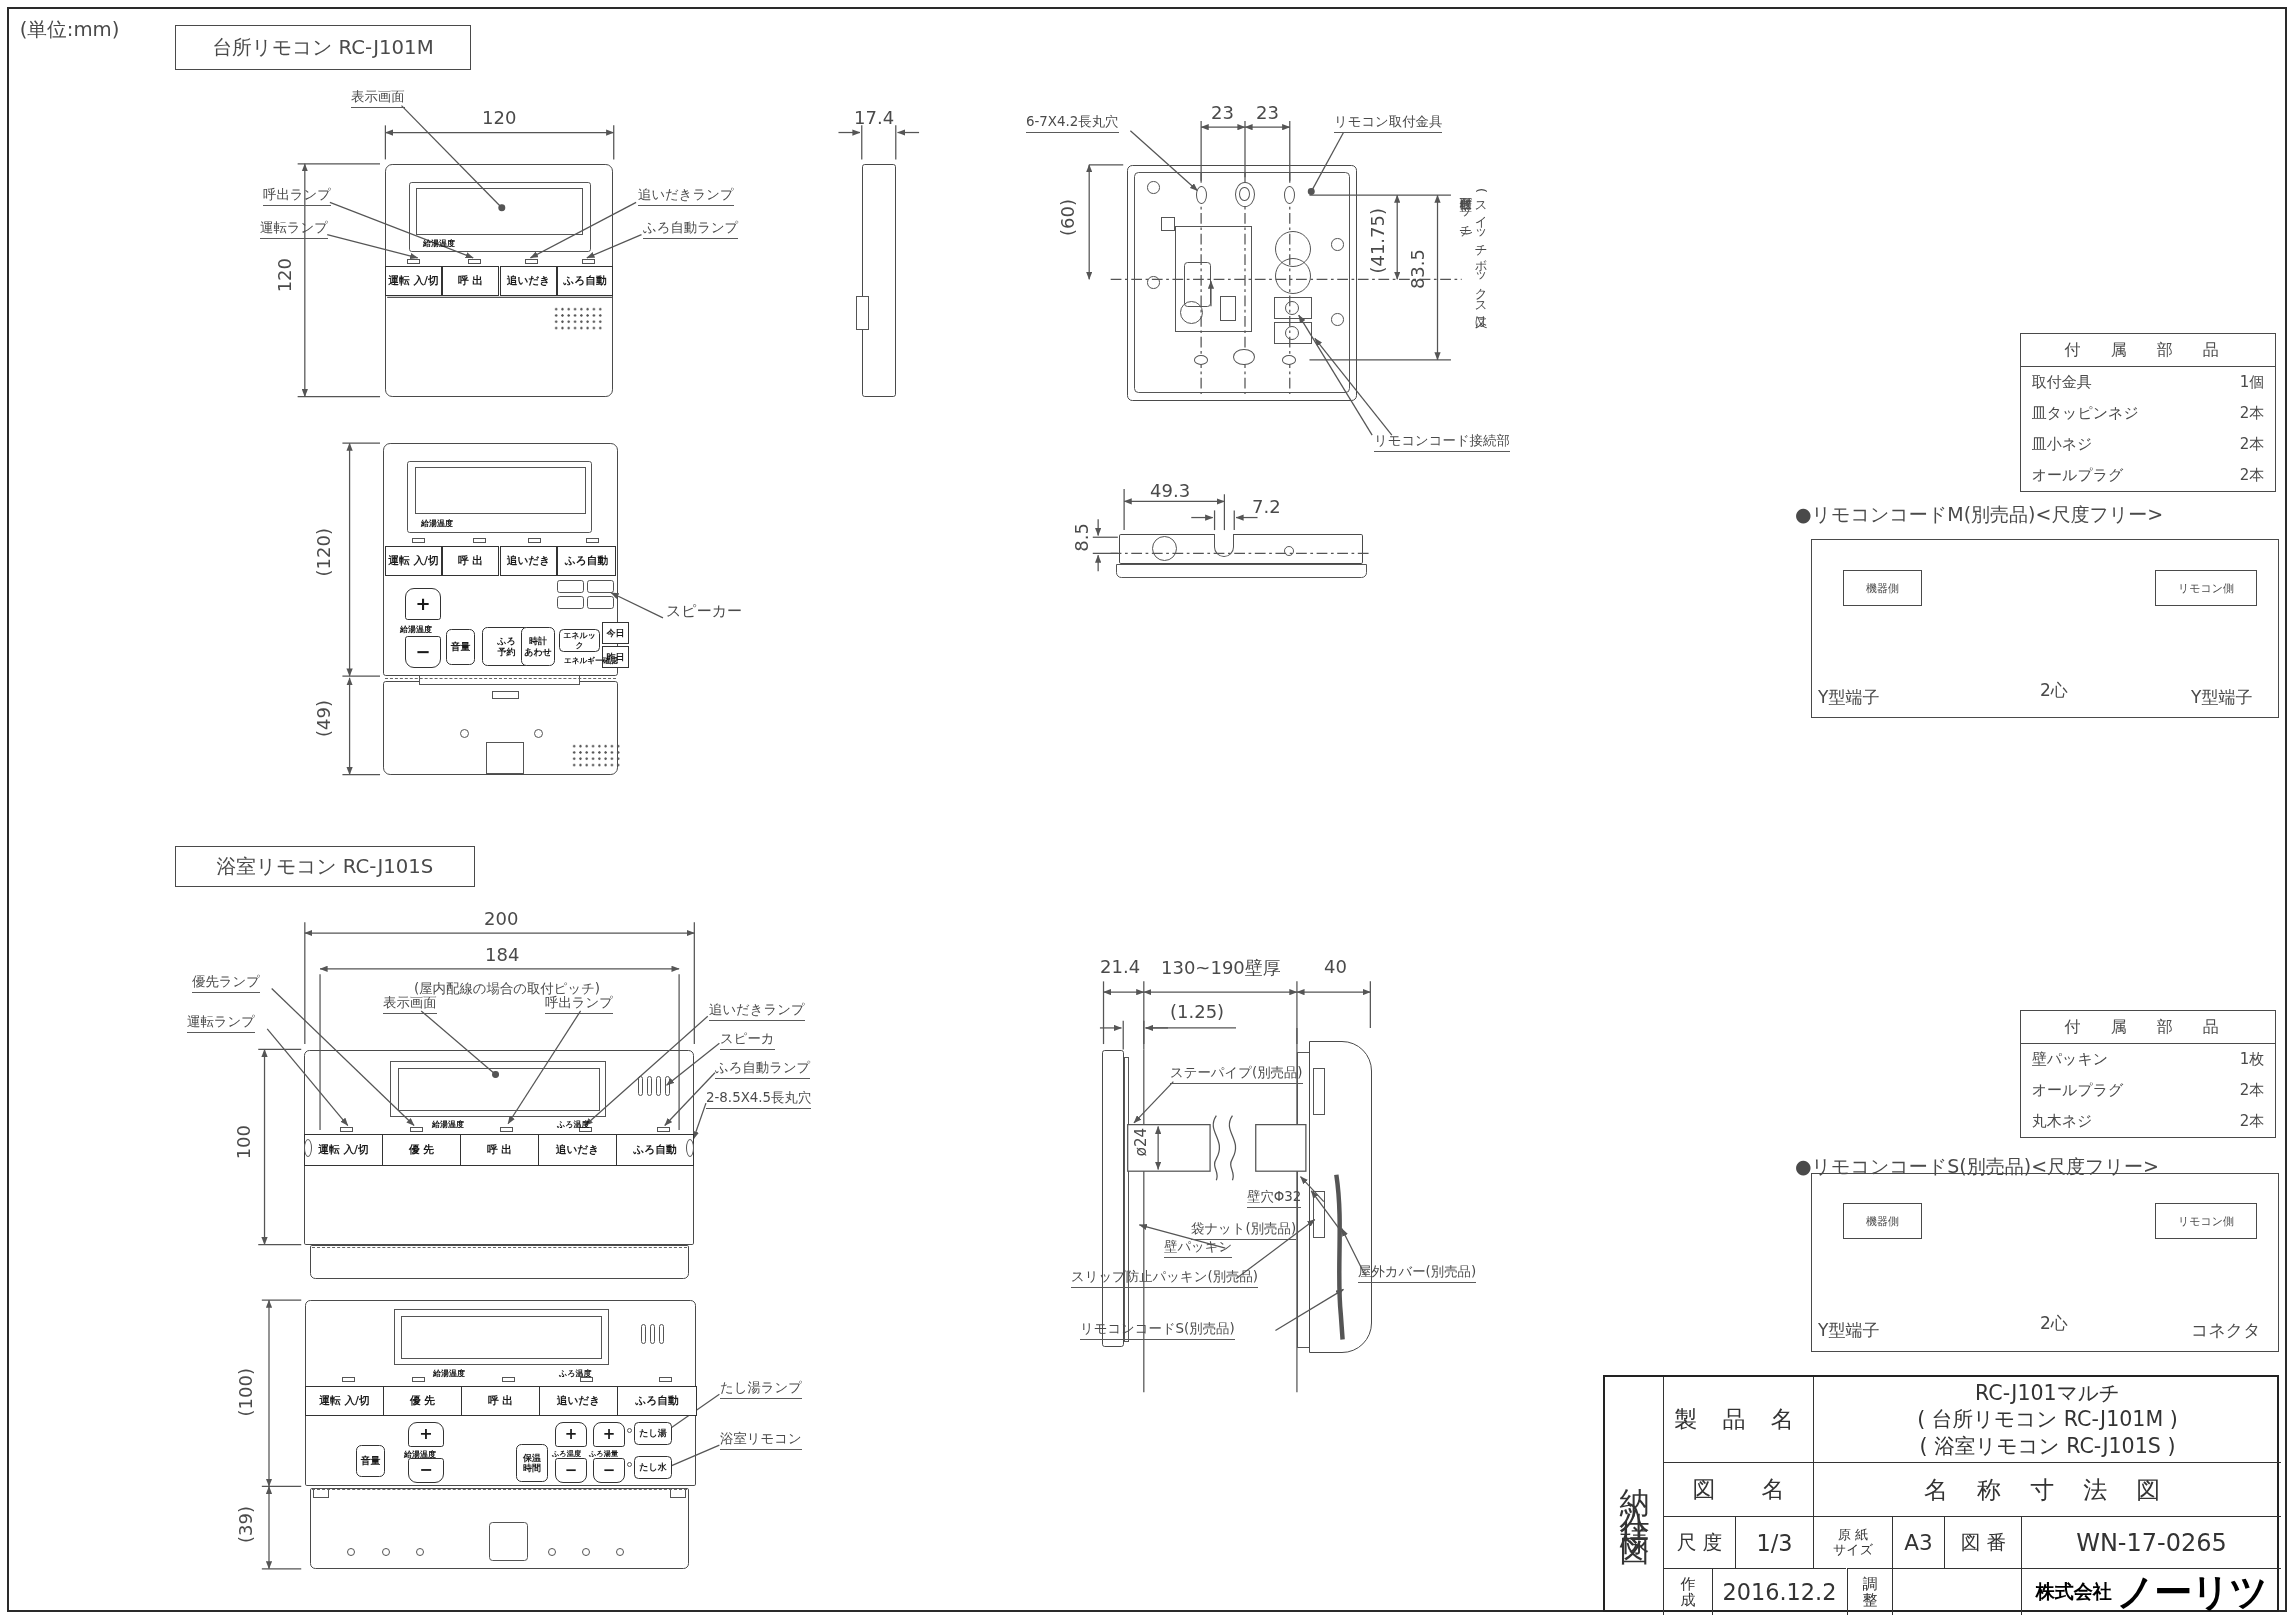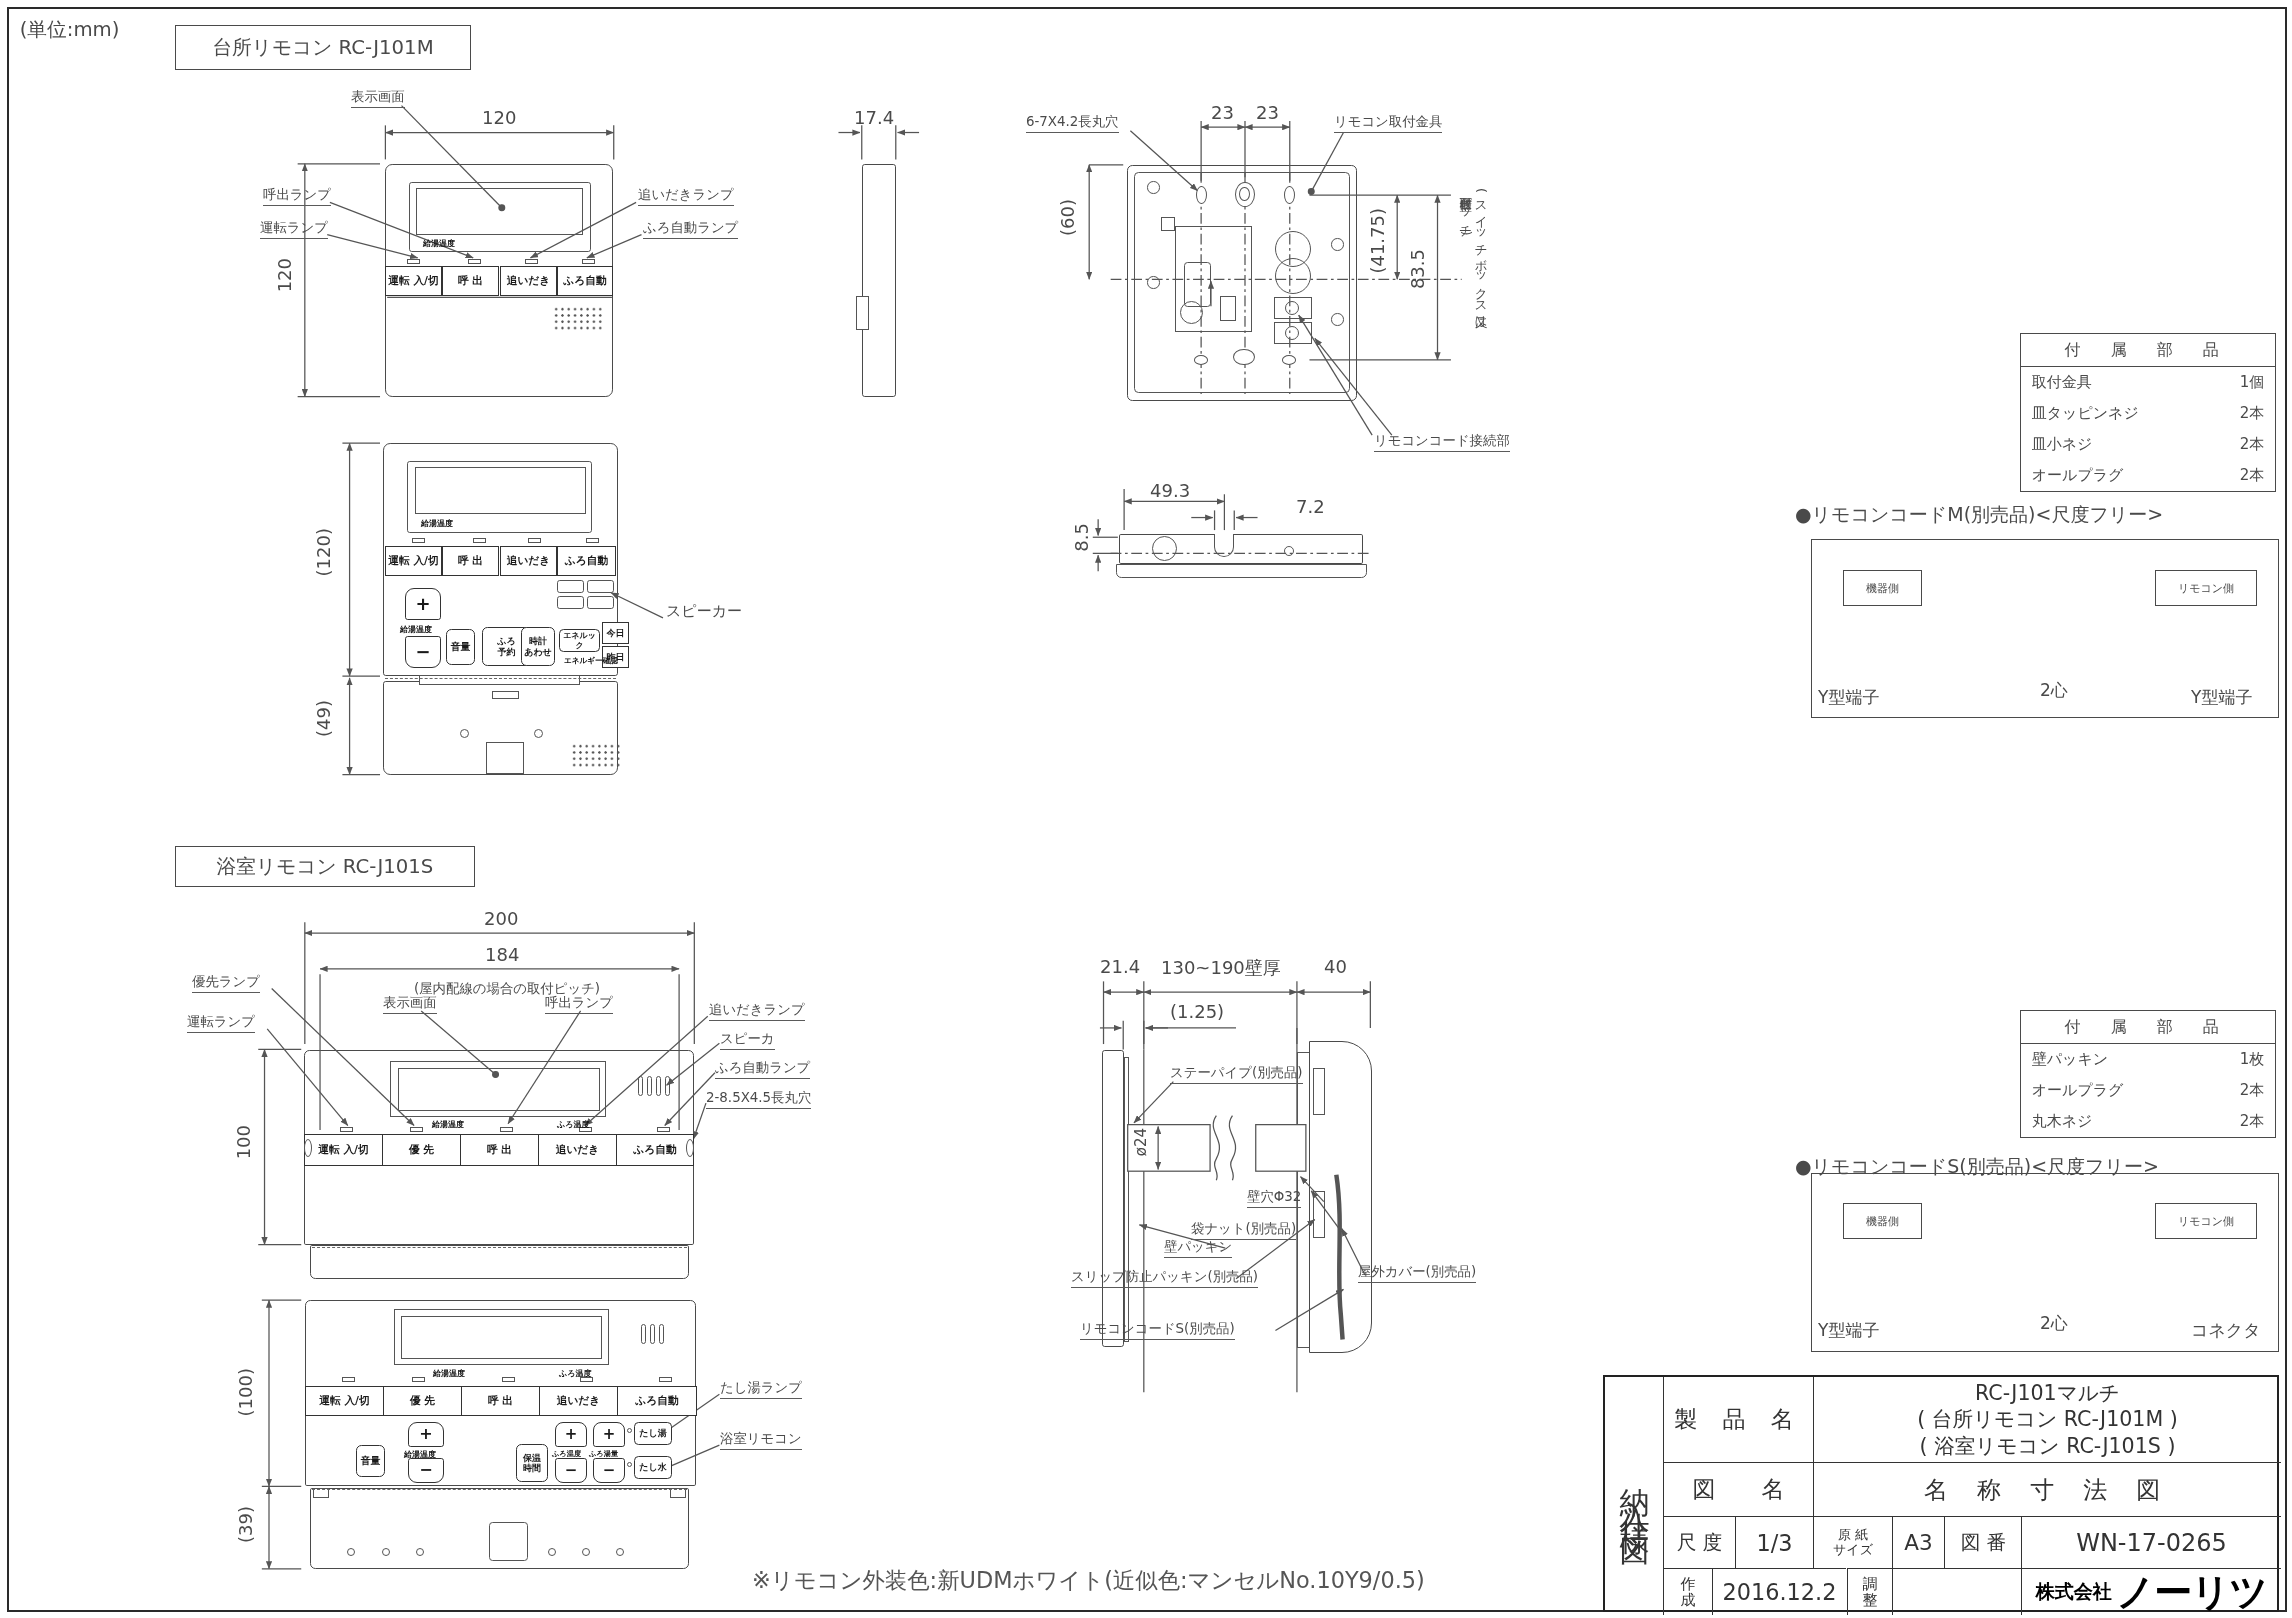--- a/index.html
+++ b/index.html
@@ -263,21 +263,21 @@
     <div class="lb ul" style="left:1374px;top:432px">リモコンコード接続部</div>
   </div>
 
   <div>
     <div class="bd" style="left:1119px;top:534px;width:244px;height:30px;border-radius:1.8px"></div>
     <div class="bd1" style="left:1116px;top:564px;width:251px;height:14.3px;border-radius:0 0 5.4px 5.4px"></div>
     <div class="scr" style="left:1152px;top:536px;width:25px;height:25px"></div>
     <div class="bd1" style="left:1214px;top:534px;width:19.7px;height:23px;border-top:none;border-radius:0 0 9.9px 9.9px"></div>
     <div class="scr" style="left:1284px;top:546px;width:9.9px;height:9.9px"></div>
     <div class="dm" style="left:1150px;top:480px">49.3</div>
-    <div class="dm" style="left:1296px;top:496px">7.2</div>
+    <div class="dm" style="left:1252px;top:496px">7.2</div>
     <div class="vd" style="left:1071px;top:523px">8.5</div>
   </div>
 
   <div>
     <div class="bd" style="left:383px;top:443px;width:235px;height:233px;border-radius:7.2px 7.2px 2.7px 2.7px"></div>
     <div class="bd" style="left:383px;top:681px;width:235px;height:94px;border-radius:2.7px 2.7px 7.2px 7.2px"></div>
     <div class="bd1" style="left:419px;top:675px;width:161px;height:9.9px"></div>
     <div class="bd1" style="left:407px;top:461px;width:185px;height:72px;border-radius:2.7px"></div>
     <div class="bd1" style="left:415px;top:467px;width:171px;height:47px"></div>
     <div class="tag" style="left:421px;top:518px">給湯温度</div>
@@ -482,21 +482,20 @@
     <div class="vd" style="left:235px;top:1368px">(100)</div>
     <div class="vd" style="left:235px;top:1506px">(39)</div>
     <div class="lb ul" style="left:720px;top:1379px">たし湯ランプ</div>
     <div class="lb ul" style="left:720px;top:1430px">浴室リモコン</div>
   </div>
 
   <div class="hl" style="left:385px;top:678px;width:231px"></div>
   <div class="hl" style="left:312px;top:1247px;width:375px"></div>
   <div class="hl" style="left:312px;top:1489px;width:375px"></div>
 
-  <div class="lb" style="left:752px;top:1565px;font-size:22.4px;color:#555">※リモコン外装色:新UDMホワイト(近似色:マンセルNo.10Y9/0.5)</div>
 
   <div class="tb" style="left:1603px;top:1375px;width:676px;height:237px">
     <div class="tbc" style="left:0;top:0;width:58px;height:237px;border-left:none;border-top:none;writing-mode:vertical-rl;font-size:30px;letter-spacing:12.5px;color:#333">納入仕様図</div>
     <div class="tbc" style="left:58px;top:0;width:150px;height:85px;border-top:none;font-size:23px;letter-spacing:9px">製 品 名</div>
     <div class="tbc" style="left:208px;top:0;width:468px;height:85px;border-top:none;flex-direction:column;font-size:20.6px;line-height:1.28">
       <span>RC-J101マルチ</span>
       <span>( 台所リモコン RC-J101M )</span>
       <span>( 浴室リモコン RC-J101S )</span>
     </div>
     <div class="tbc" style="left:58px;top:85px;width:150px;height:54px;font-size:23px">図　　名</div>

